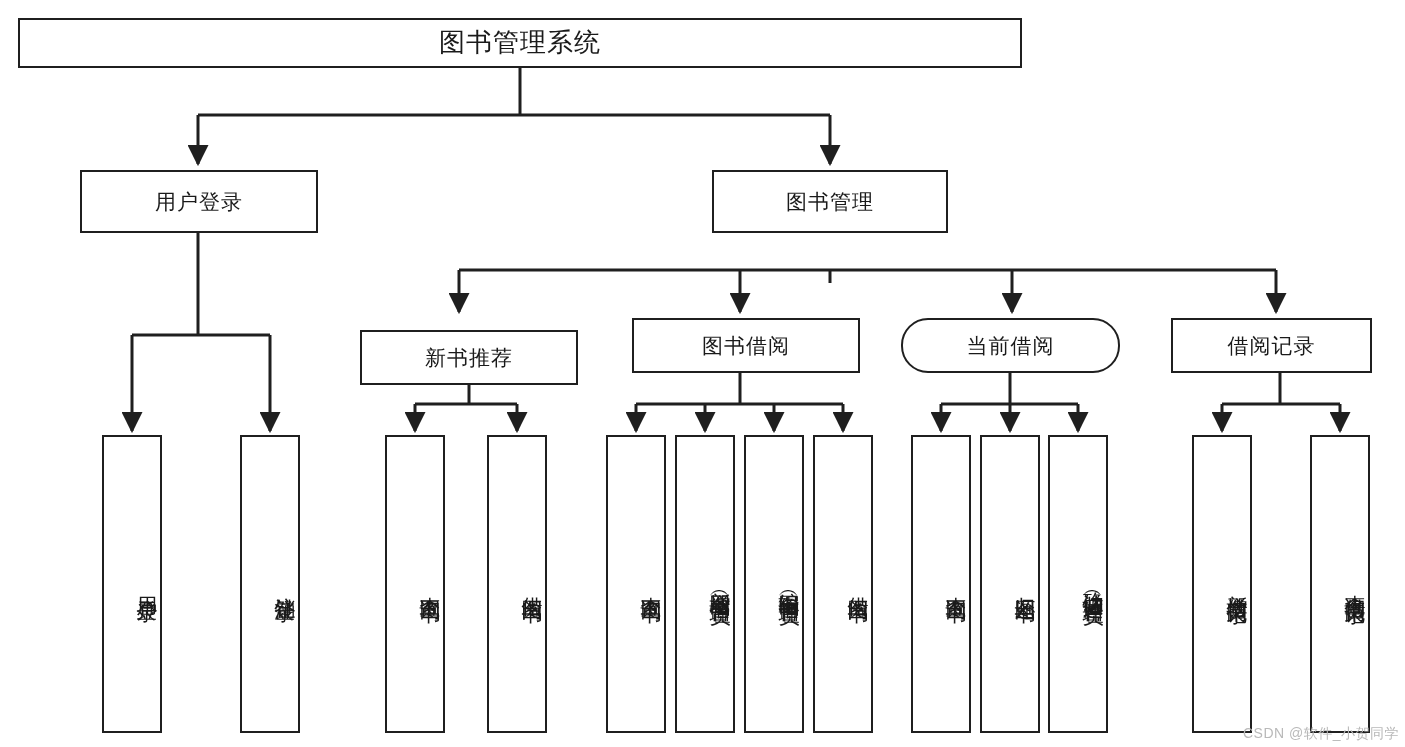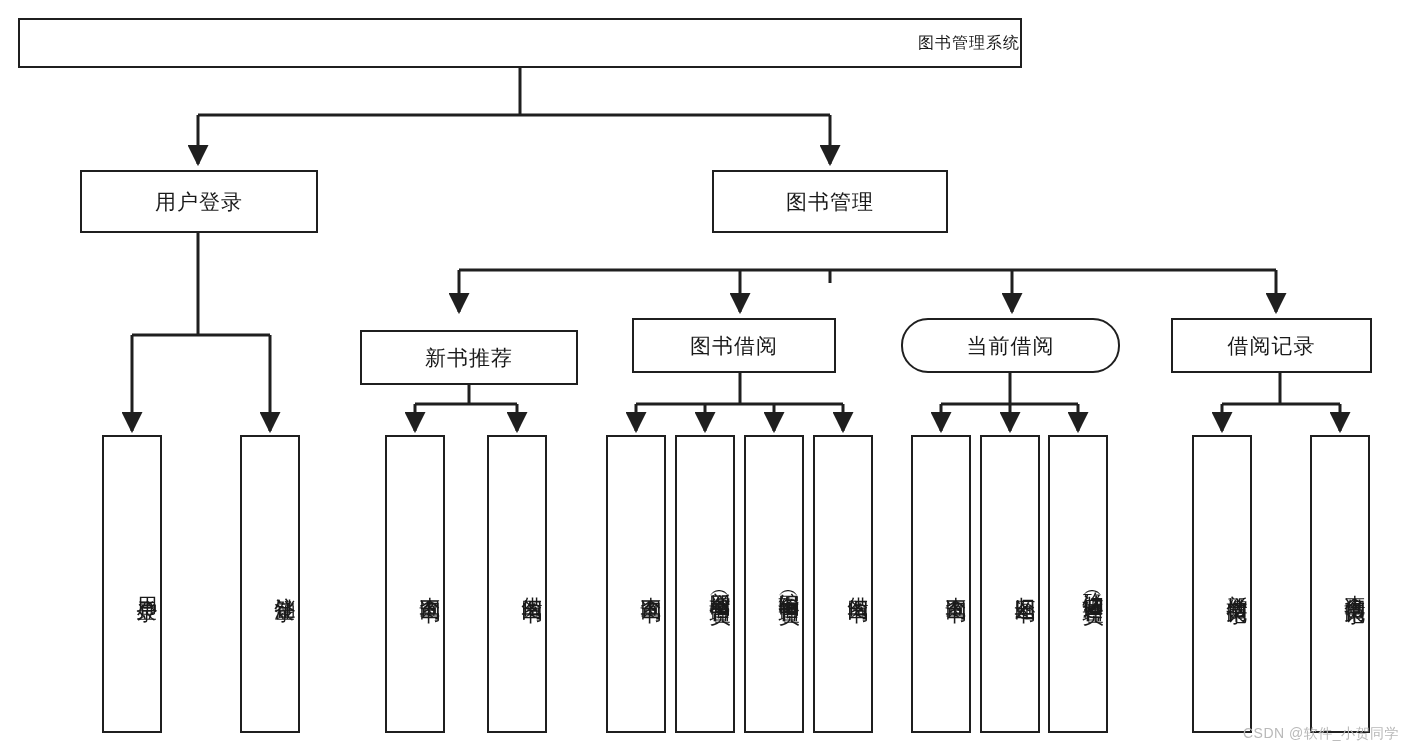--- a/index.html
+++ b/index.html
@@ -35,22 +35,21 @@
     justify-content: center;
     color: #1a1a1a;
   }
   .node.horizontal {
     font-size: 21px;
     line-height: 1.2;
     letter-spacing: 1px;
     text-align: center;
   }
   .node.root {
-    font-size: 16px;
-    justify-content: flex-end;
+    font-size: 26px;
   }
   .node.vertical {
     writing-mode: vertical-rl;
     text-orientation: upright;
     font-size: 21px;
     line-height: 1.28;
     letter-spacing: 2px;
     padding: 4px 0;
     align-items: flex-start;
     justify-content: center;
@@ -133,21 +132,21 @@
   <div class="node horizontal" style="left:80px; top:170px; width:238px; height:63px;">
     <span>用户登录</span>
   </div>
   <div class="node horizontal" style="left:712px; top:170px; width:236px; height:63px;align-items:center;">
     <span>图书管理</span>
   </div>
 
   <div class="node horizontal" style="left:360px; top:330px; width:218px; height:55px;">
     <span>新书推荐</span>
   </div>
-  <div class="node horizontal" style="left:632px; top:318px; width:204px; height:55px;">
+  <div class="node horizontal" style="left:632px; top:318px; width:228px; height:55px;">
     <span>图书借阅</span>
   </div>
   <div class="node horizontal" style="left:901px; top:318px; width:219px; height:55px;border-radius:27px;">
     <span>当前借阅</span>
   </div>
   <div class="node horizontal" style="left:1171px; top:318px; width:201px; height:55px;">
     <span>借阅记录</span>
   </div>
 
   <div class="node vertical" style="left:102px; top:435px; width:60px; height:298px;">

